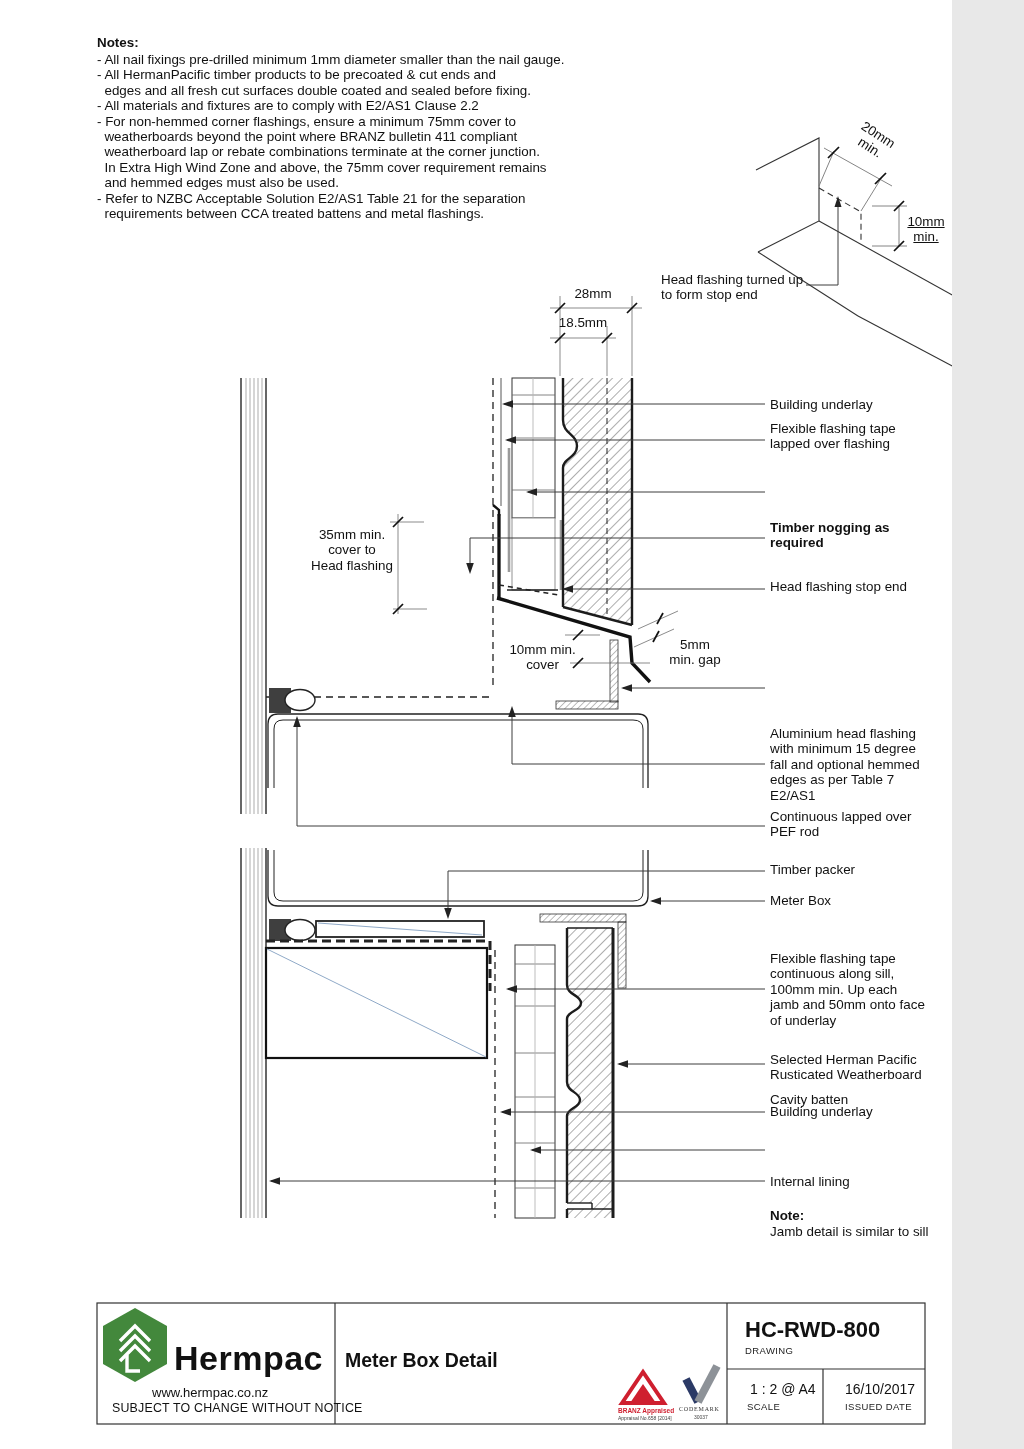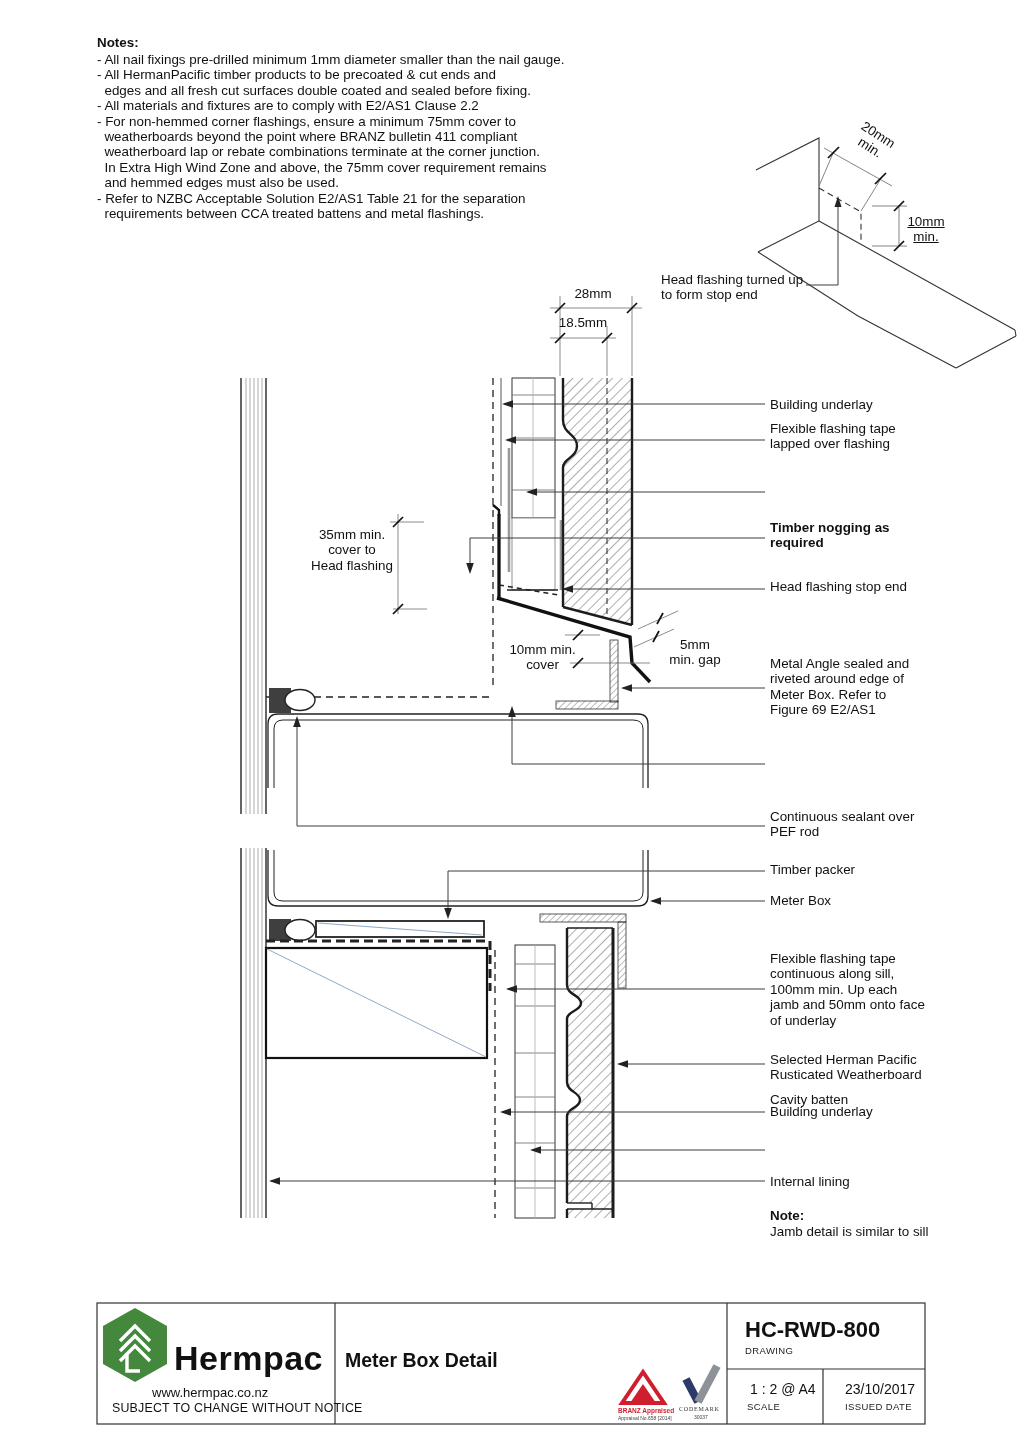--- a/index.html
+++ b/index.html
@@ -1,16 +1,16 @@
 <!DOCTYPE html>
 <html><head>
 <meta charset="utf-8">
 <style>
   html,body{margin:0;padding:0;background:#e8e8e8;}
-  .page{position:relative;width:1024px;height:1449px;background:#ffffff;overflow:hidden;
+  .page{position:relative;width:952px;height:1449px;background:#ffffff;overflow:hidden;
         font-family:"Liberation Sans",sans-serif;color:#111;}
   svg.linework{position:absolute;left:0;top:0;z-index:1;}
   .t{position:absolute;z-index:2;font:13.4px/15.4px "Liberation Sans",sans-serif;color:#111;white-space:pre-line;}
   .pre{white-space:pre-wrap;}
   .c{text-align:center;}
   .b{font-weight:bold;}
   .rot20{transform:rotate(33deg);transform-origin:50% 50%;}
   .brand{font:bold 34px/34px "Liberation Sans",sans-serif;letter-spacing:.5px;}
   .sys{font:16.5px/20px "Liberation Sans",sans-serif;}
   .dtitle{font:bold 19.5px/22px "Liberation Sans",sans-serif;}
@@ -308,25 +308,26 @@
 cover</div>
 <div class="t c" style="left:660px;top:637px;width:70px;">5mm
 min. gap</div>
 
 <div class="t" style="left:770px;top:397px;width:165px;">Building underlay</div>
 <div class="t" style="left:770px;top:421px;width:165px;">Flexible flashing tape
 lapped over flashing</div>
 <div class="t" style="left:770px;top:520px;width:165px;font-weight:bold;">Timber nogging as
 required</div>
 <div class="t" style="left:770px;top:579px;width:165px;">Head flashing stop end</div>
-<div class="t" style="left:770px;top:656px;width:165px;">Metal Angle sealed and
-riveted around edge of
-Meter Box. Refer to
-Figure 69 E2/AS1</div>
-<div class="t" style="left:770px;top:809px;width:165px;">Continuous sealant over
+<div class="t" style="left:770px;top:726px;width:165px;">Aluminium head flashing
+with minimum 15 degree
+fall and optional hemmed
+edges as per Table 7
+E2/AS1</div>
+<div class="t" style="left:770px;top:809px;width:165px;">Continuous lapped over
 PEF rod</div>
 <div class="t" style="left:770px;top:862px;width:165px;">Timber packer</div>
 <div class="t" style="left:770px;top:893px;width:165px;">Meter Box</div>
 <div class="t" style="left:770px;top:951px;width:175px;">Flexible flashing tape
 continuous along sill,
 100mm min. Up each
 jamb and 50mm onto face
 of underlay</div>
 <div class="t" style="left:770px;top:1052px;width:175px;">Selected Herman Pacific
 Rusticated Weatherboard</div>
@@ -337,20 +338,20 @@
 <div class="t" style="left:770px;top:1224px;width:190px;">Jamb detail is similar to sill</div>
 
 <div class="t brand" style="left:174px;top:1341px;">Hermpac</div>
 <div class="t web" style="left:152px;top:1385px;">www.hermpac.co.nz</div>
 <div class="t small1" style="left:112px;top:1401px;">SUBJECT TO CHANGE WITHOUT NOTICE</div>
 <div class="t dtitle" style="left:345px;top:1349px;width:380px;">Meter Box Detail</div>
 <div class="t dnum" style="left:745px;top:1318px;">HC-RWD-800</div>
 <div class="t cellcap" style="left:745px;top:1345px;">DRAWING</div>
 <div class="t cellval" style="left:750px;top:1381px;">1 : 2 @ A4</div>
 <div class="t cellcap" style="left:747px;top:1401px;">SCALE</div>
-<div class="t cellval" style="left:845px;top:1381px;">23/10/2017</div>
+<div class="t cellval" style="left:845px;top:1381px;">16/10/2017</div>
 <div class="t cellcap" style="left:845px;top:1401px;">ISSUED DATE</div>
 <div class="t branzt" style="left:618px;top:1407px;">BRANZ Appraised</div>
 <div class="t branzs" style="left:618px;top:1415px;">Appraisal No.658 [2014]</div>
 <div class="t cmt" style="left:679px;top:1406px;">CODEMARK</div>
 <div class="t cms" style="left:694px;top:1414px;">30037</div>
 
 </div>
 
 </body></html>

